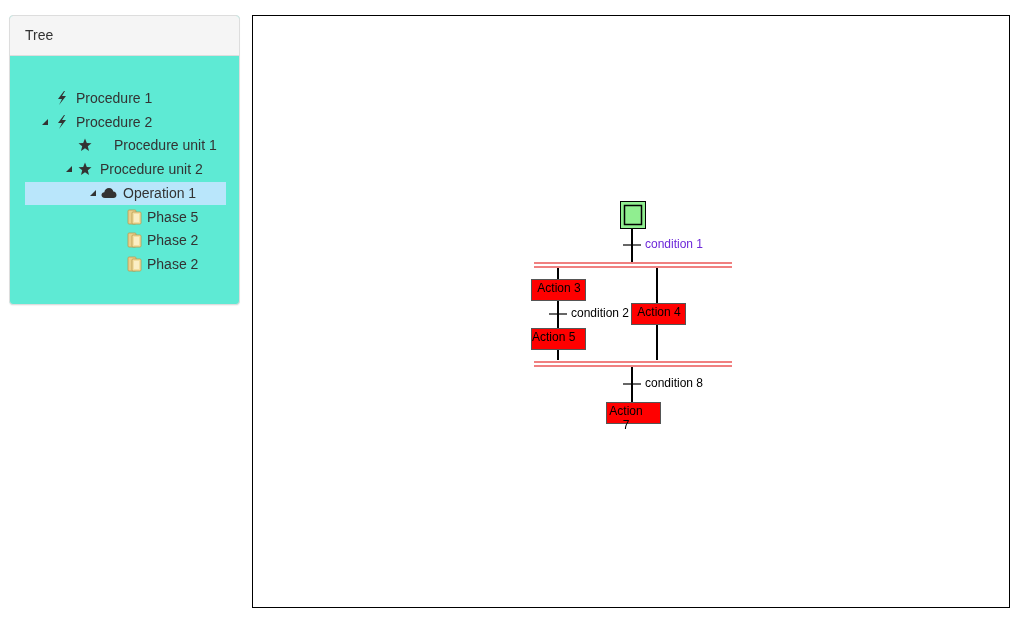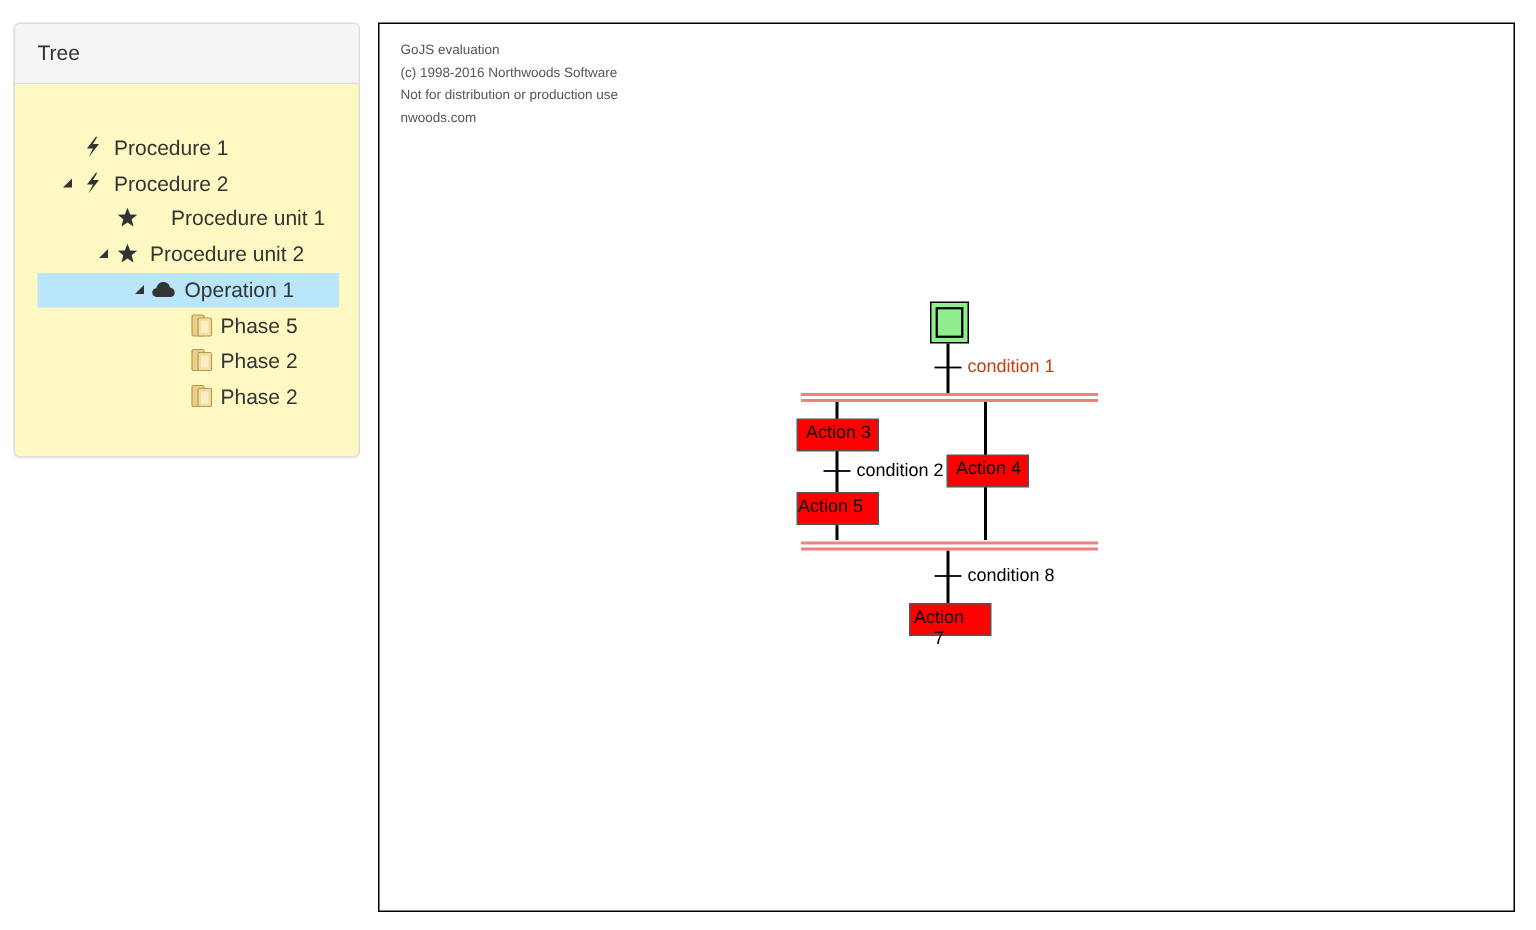--- a/index.html
+++ b/index.html
@@ -2,21 +2,21 @@
 <html><head>
 <meta charset="utf-8">
 <style>
   html, body { margin:0; padding:0; }
   body {
     width:1024px; height:620px; background:#ffffff; position:relative; overflow:hidden;
     font-family:"Liberation Sans", "DejaVu Sans", sans-serif; color:#333;
   }
   .panel {
     position:absolute; left:9px; top:15px; width:231px; height:290px;
-    border:1px solid #dddddd; border-radius:4px; background:#fef9c3;
+    border:1px solid #dddddd; border-radius:4px; background:#5eead4;
     box-shadow:0 1px 1px rgba(0,0,0,0.05); box-sizing:border-box;
   }
   .panel-heading {
     height:40px; background:#f5f5f5; border-bottom:1px solid #dddddd;
     border-radius:3px 3px 0 0; box-sizing:border-box;
     padding:11px 15px; font-size:14px; color:#333;
   }
   .tree { position:absolute; left:0; top:71px; width:100%; }
   .node {
     position:absolute; height:23px; line-height:23px; font-size:14px; color:#333; white-space:nowrap;
@@ -121,26 +121,20 @@
             <rect x="5" y="3" width="9" height="12" rx="1" fill="#f3dea0" stroke="#b99a4e" stroke-width="0.8"></rect>
             <rect x="7" y="5" width="5" height="8" fill="#fbeec4"></rect>
           </svg>
       </span>
       <span class="label" style="left:122px;">Phase 2</span>
     </div>
   </div>
 </div>
 
 <div class="diagram">
-  <div class="watermark">
-    <div>GoJS evaluation</div>
-    <div>(c) 1998-2016 Northwoods Software</div>
-    <div>Not for distribution or production use</div>
-    <div>nwoods.com</div>
-  </div>
 
   <svg class="sfc" width="756" height="591" viewBox="0 0 756 591" font-family="Liberation Sans, DejaVu Sans, sans-serif" font-size="12">
 
     <g stroke="#000" stroke-width="2" fill="none">
       <line x1="379" y1="213" x2="379" y2="247"></line>
       <line x1="305" y1="251" x2="305" y2="344"></line>
       <line x1="404" y1="251" x2="404" y2="344"></line>
       <line x1="379" y1="351" x2="379" y2="387"></line>
     </g>
 
@@ -171,21 +165,21 @@
       <rect x="278.5" y="312.5" width="54" height="21" fill="#ff0000" stroke="#555" stroke-width="1"></rect>
     </g>
     <g>
       <rect x="378.5" y="287.5" width="54" height="21" fill="#ff0000" stroke="#555" stroke-width="1"></rect>
     </g>
     <g>
       <rect x="353.5" y="386.5" width="54" height="21" fill="#ff0000" stroke="#555" stroke-width="1"></rect>
     </g>
   </svg>
 
-  <div style="position:absolute; left:392px; top:221px; font-size:12px; color:#c2410c;">condition 1</div>
+  <div style="position:absolute; left:392px; top:221px; font-size:12px; color:#6d28d9;">condition 1</div>
   <div style="position:absolute; left:318px; top:290px; font-size:12px; color:#000;">condition 2</div>
   <div style="position:absolute; left:392px; top:360px; font-size:12px; color:#000;">condition 8</div>
 
   <div style="position:absolute; left:279px; top:265px; width:54px; text-align:center; font-size:12px; color:#000;">Action 3</div>
   <div style="position:absolute; left:279px; top:314px; width:54px; font-size:12px; color:#000;">Action 5</div>
   <div style="position:absolute; left:379px; top:289px; width:54px; text-align:center; font-size:12px; color:#000;">Action 4</div>
   <div style="position:absolute; left:354px; top:388px; width:38px; text-align:center; font-size:12px; color:#000;">Action 7</div>
 </div>
 
 </body></html>

